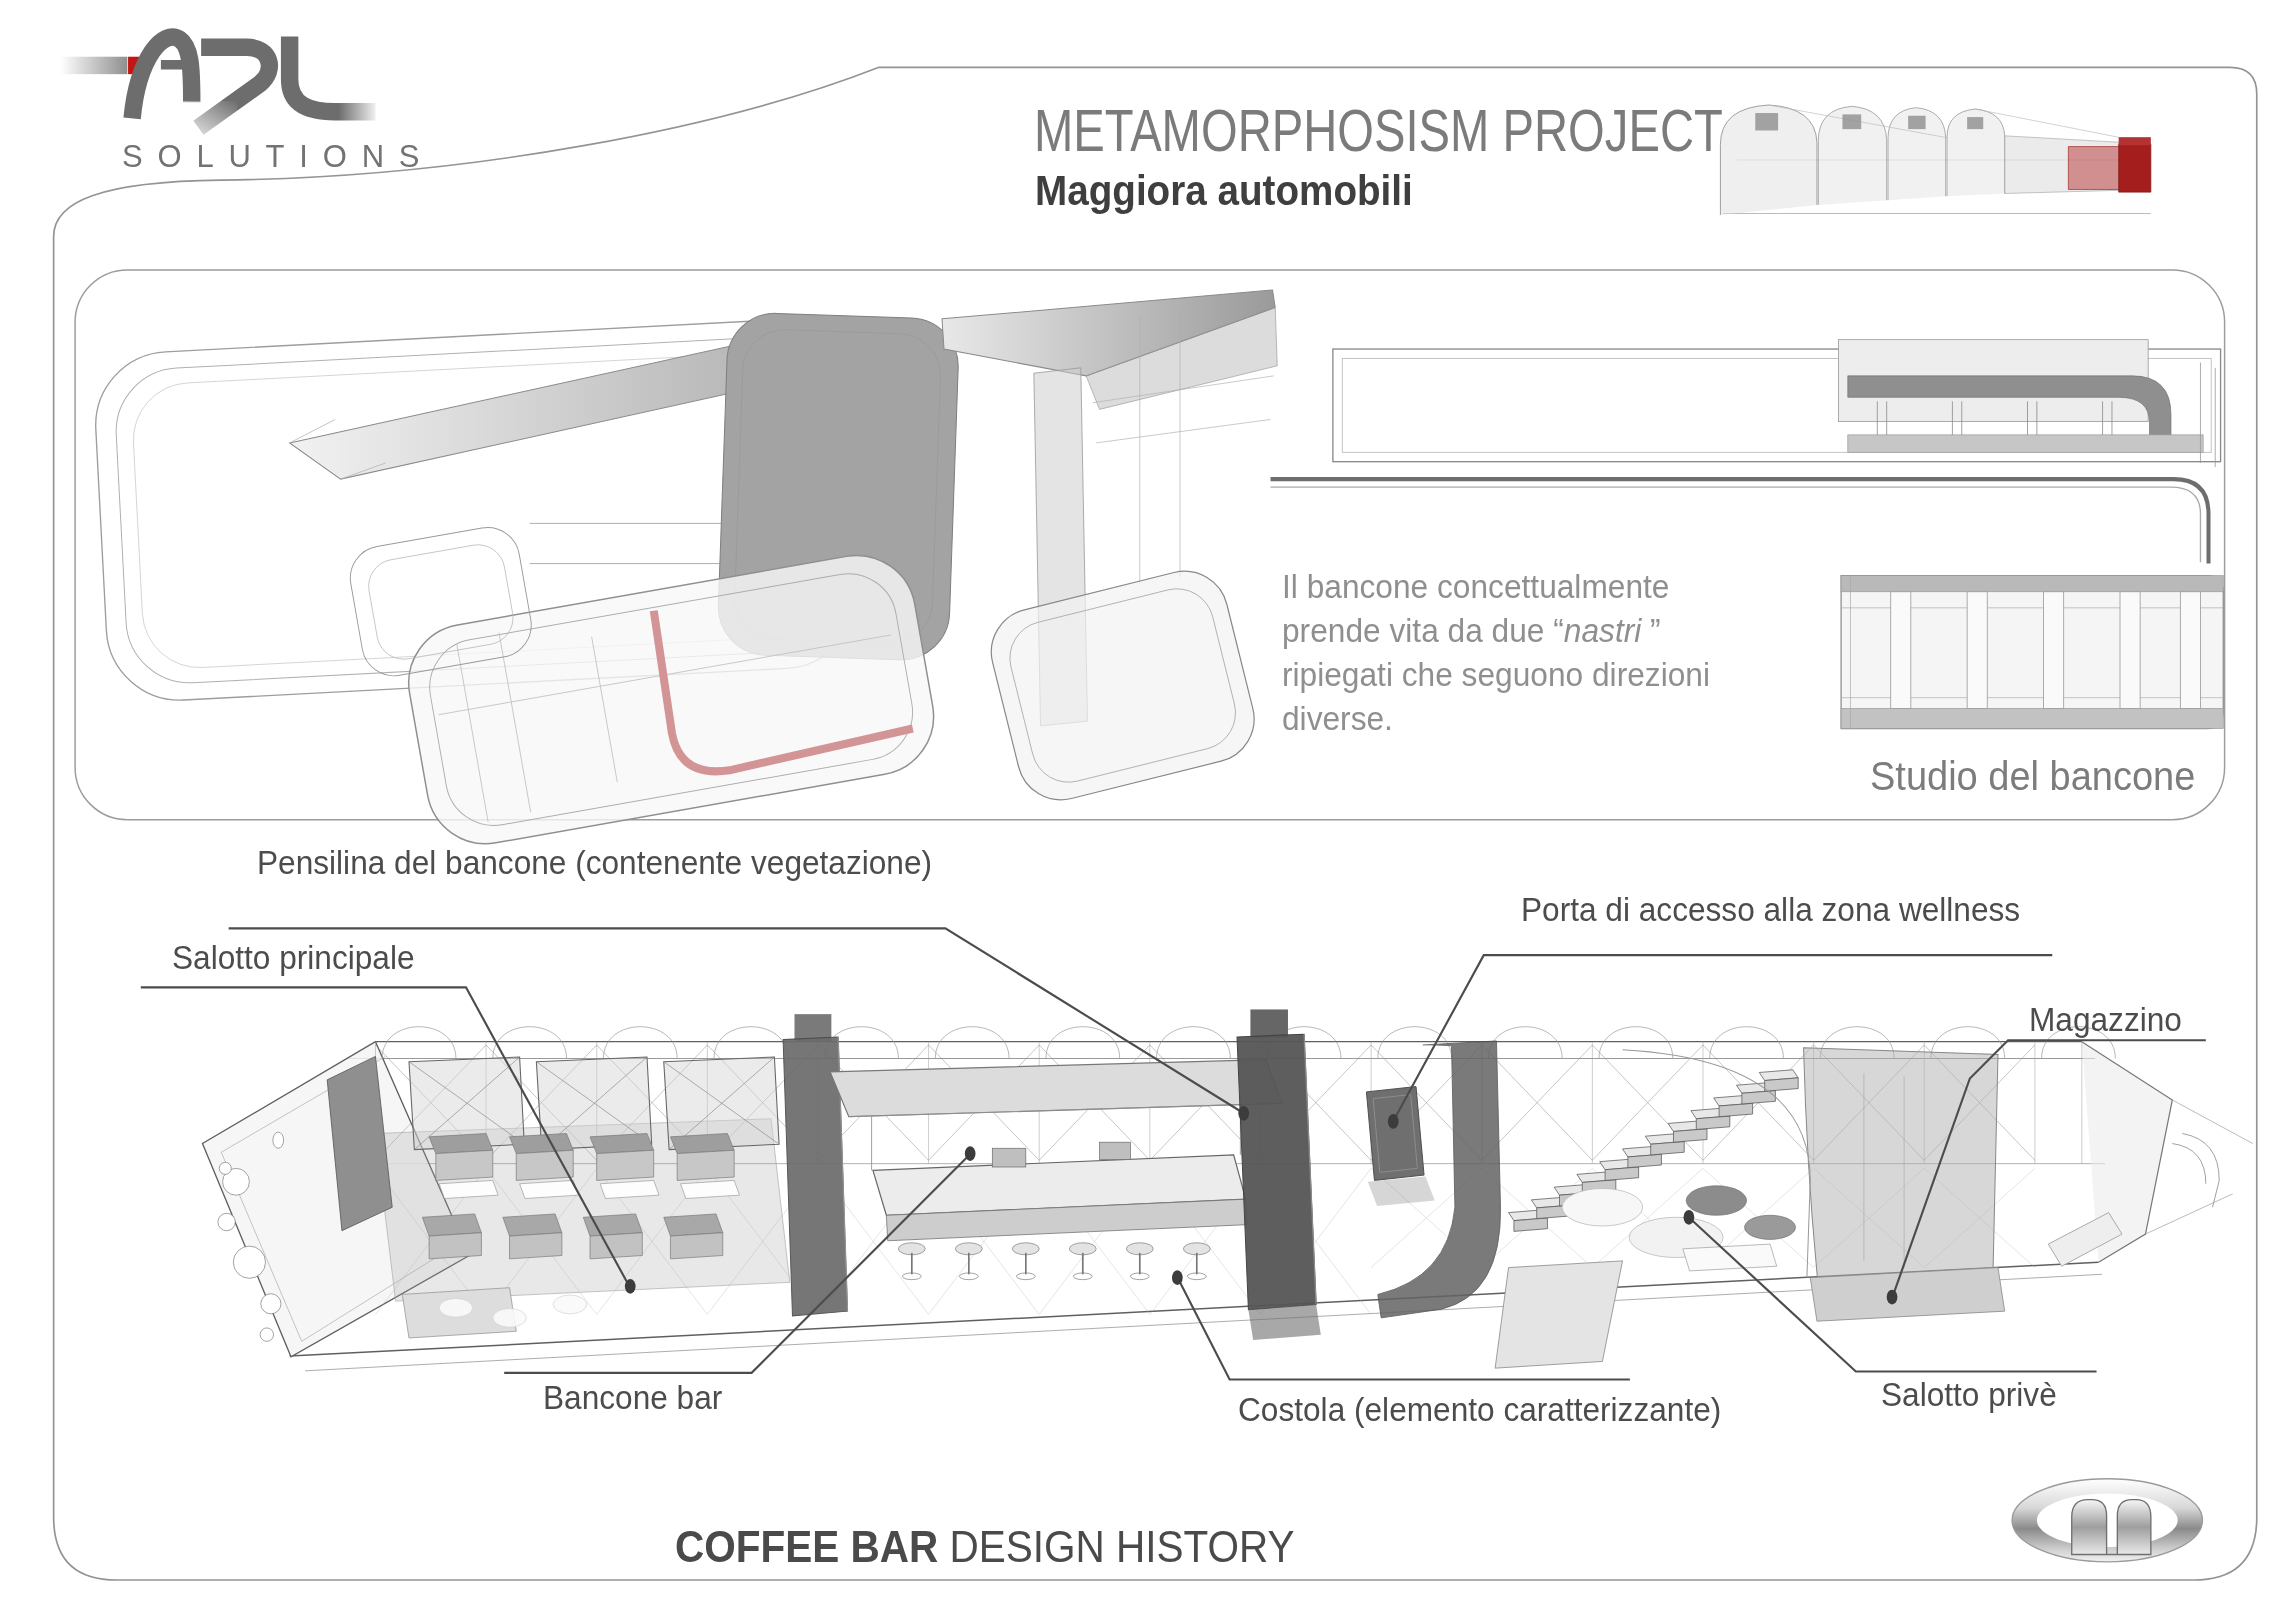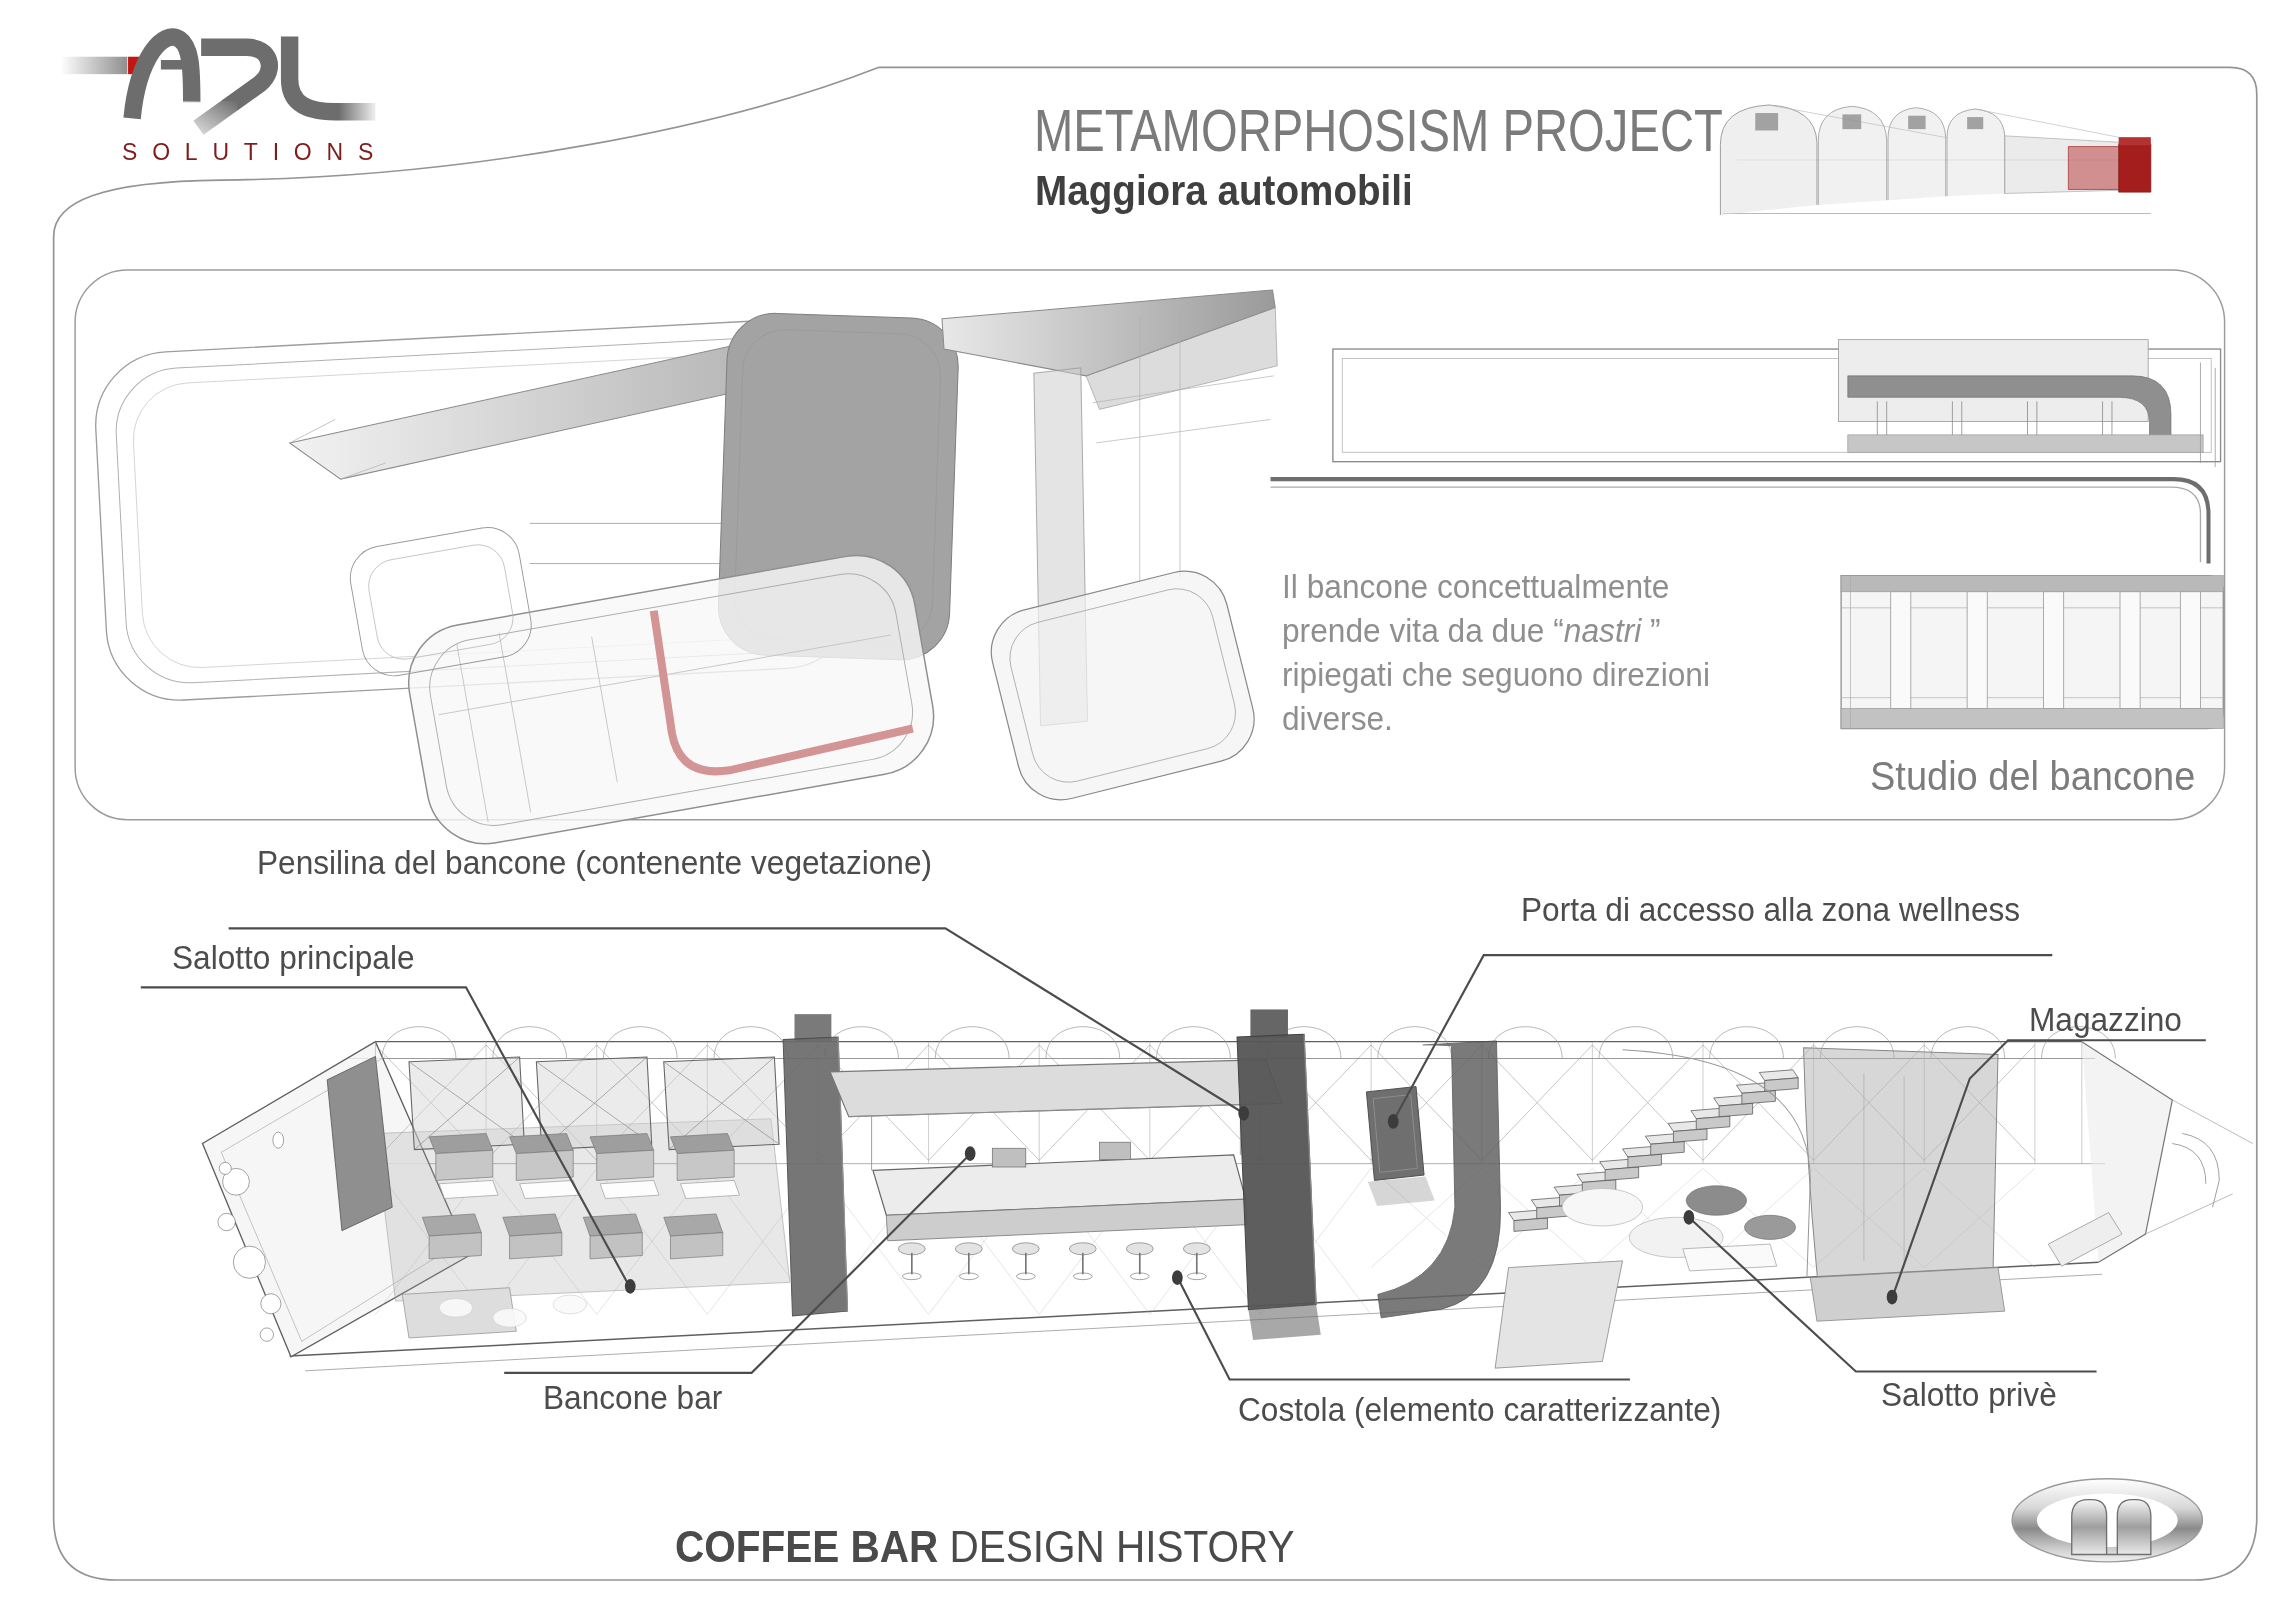--- a/index.html
+++ b/index.html
@@ -2,21 +2,21 @@
 <html style="font-size:10.7px"><head>
 <meta charset="utf-8">
 <style>
   html,body{margin:0;padding:0;background:#fff;}
   .page{position:relative;width:2295px;height:1624px;background:#fff;overflow:hidden;
         font-family:"Liberation Sans",sans-serif;}
   .art{position:absolute;left:0;top:0;}
   .abs{position:absolute;white-space:nowrap;transform-origin:left top;}
   .title{font-size:59px;color:#7b7b7b;transform:scaleX(.80);letter-spacing:0px;line-height:1;}
   .client{font-size:42px;font-weight:bold;color:#3f3f3f;transform:scaleX(.92);line-height:1;}
-  .tagline{font-size:23px;color:#7f1d1d;letter-spacing:14.8px;line-height:1;}
+  .tagline{font-size:31px;color:#737373;letter-spacing:14.8px;line-height:1;}
   .desc{position:absolute;width:456px;font-size:33px;line-height:1.33;color:#8f8f8f;
         transform:scaleX(.96);transform-origin:left top;white-space:normal;}
   .desc .it{font-style:italic;}
   .caption{font-size:40px;color:#7c7c7c;transform:scaleX(.95);line-height:1;}
   .lbl{position:absolute;font-size:34px;color:#4c4c4c;transform:scaleX(.93);
        transform-origin:left top;white-space:nowrap;line-height:1.1;}
   .footer{font-size:45px;color:#4a4a4a;transform:scaleX(.90);line-height:1;}
   .footer .fb{font-weight:bold;}
 </style>
 </head>

